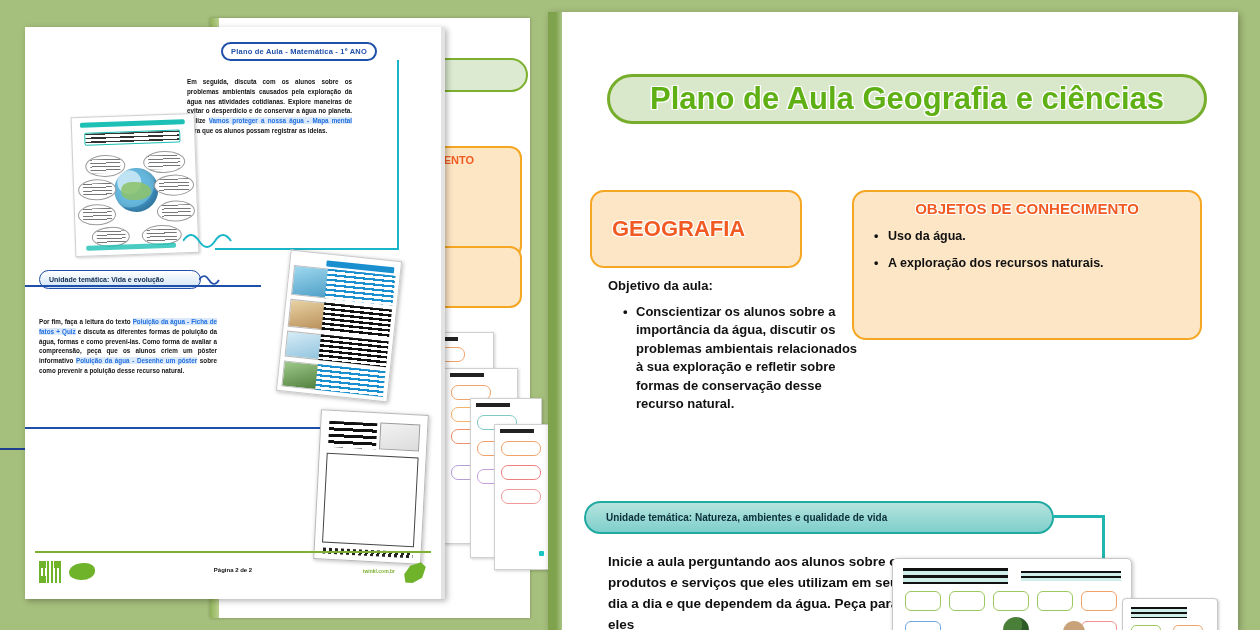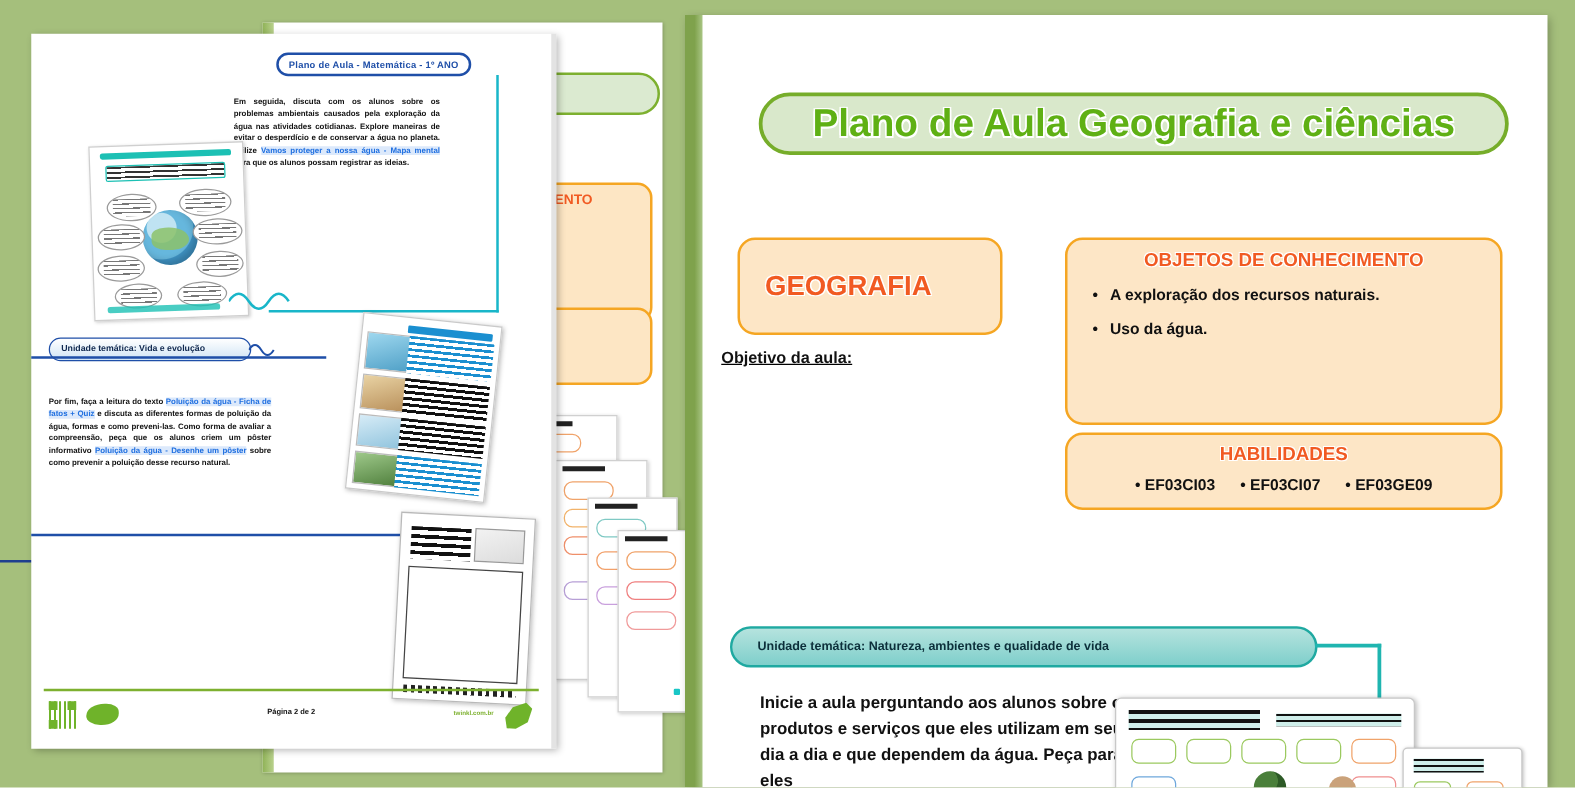--- a/index.html
+++ b/index.html
@@ -259,21 +259,21 @@
   #skills-box .sk-h {
     text-align:center; font-size:15px; font-weight:bold; color:#f15a22;
     text-shadow:-.8px -.8px 0 #fff,.8px -.8px 0 #fff,-.8px .8px 0 #fff,.8px .8px 0 #fff;
     margin-bottom:9px;
   }
   #skills-box .sk-list{
     display:flex; justify-content:center; gap:20px;
     font-size:12.5px; font-weight:bold; color:#111;
   }
 
-  #objective-block { position:absolute; left:15px; top:266px; width:250px;text-decoration:underline; }
+  #objective-block { position:absolute; left:46px; top:266px; width:250px; }
   #objective-block .ob-title{ font-size:13px; font-weight:bold; color:#111; }
   #objective-block ul{ margin:10px 0 0 0; padding:0 0 0 28px; list-style:none; }
   #objective-block li{
     position:relative; font-size:13px; font-weight:bold; color:#111; line-height:1.42;
   }
   #objective-block li:before{ content:'•'; position:absolute; left:-13px; }
 
   #unit-banner {
     position:absolute; left:22px; top:489px; width:470px; height:33px;
     background:linear-gradient(180deg,#b5e3de,#7fcfcb);
@@ -466,36 +466,31 @@
 
     <div id="title-pill">Plano de Aula Geografia e ciências</div>
 
     <div class="orange-box" id="subject-box">
       <div class="sl">GEOGRAFIA</div>
     </div>
 
     <div class="orange-box" id="objects-box">
       <div class="ob-h">OBJETOS DE CONHECIMENTO</div>
       <ul>
+        <li>Uso da água.</li>
         <li>A exploração dos recursos naturais.</li>
-        <li>Uso da água.</li>
       </ul>
     </div>
 
-    <div class="orange-box" id="skills-box">
-      <div class="sk-h">HABILIDADES</div>
-      <div class="sk-list">
-        <span>• EF03CI03</span>
-        <span>• EF03CI07</span>
-        <span>• EF03GE09</span>
-      </div>
-    </div>
 
     <div id="objective-block">
       <div class="ob-title">Objetivo da aula:</div>
+      <ul>
+        <li>Conscientizar os alunos sobre a importância da água, discutir os problemas ambientais relacionados à sua exploração e refletir sobre formas de conservação desse recurso natural.</li>
+      </ul>
     </div>
 
     <div id="unit-banner">Unidade temática: Natureza, ambientes e qualidade de vida</div>
     <div id="unit-connector-h"></div>
     <div id="unit-connector-v"></div>
 
     <div id="body-para">Inicie a aula perguntando aos alunos sobre os produtos e serviços que eles utilizam em seu dia a dia e que dependem da água. Peça para eles</div>
 
     <div id="ws-main">
       <div class="ws-hdr"></div>

